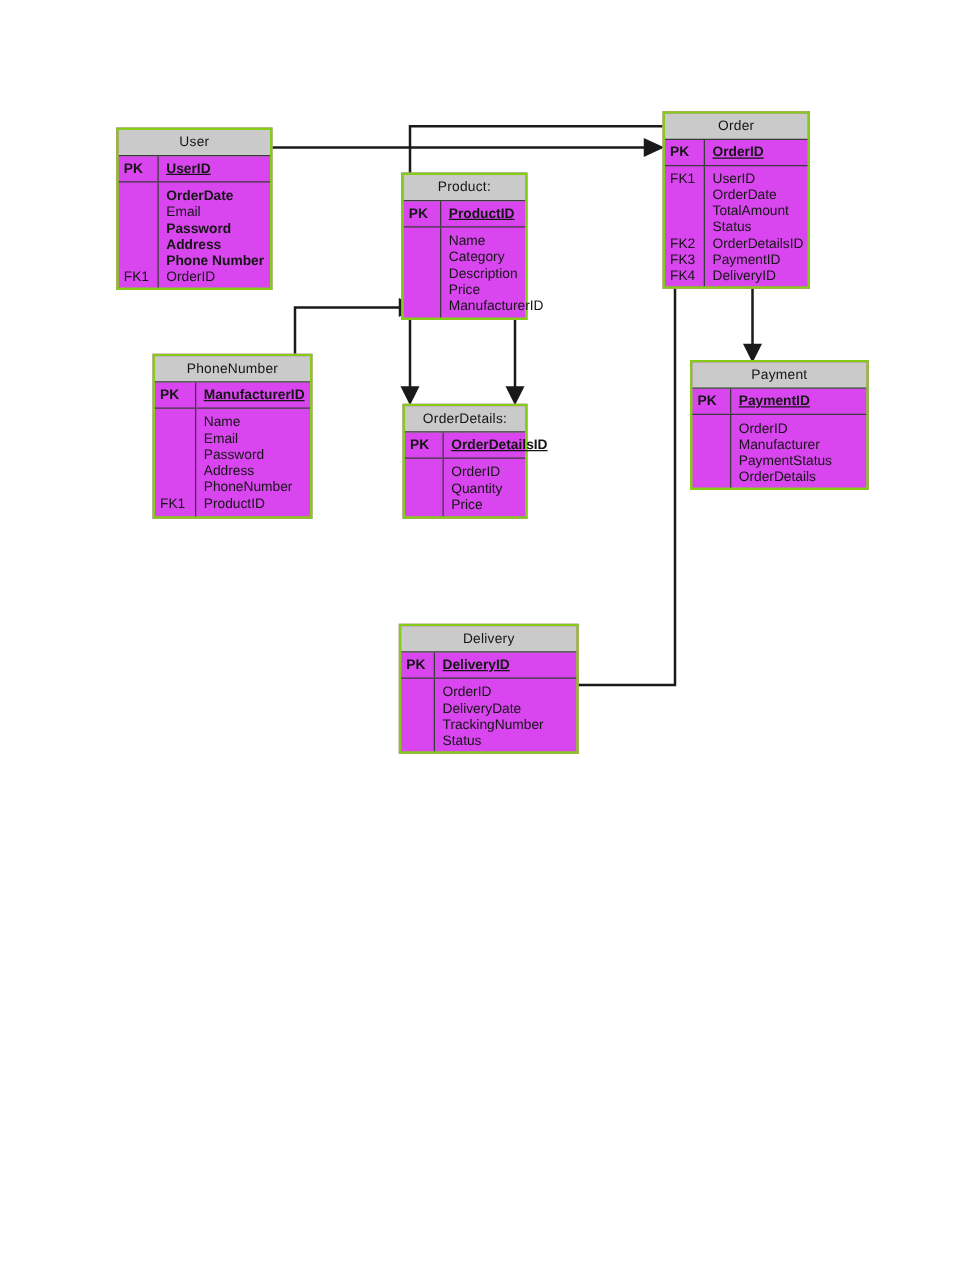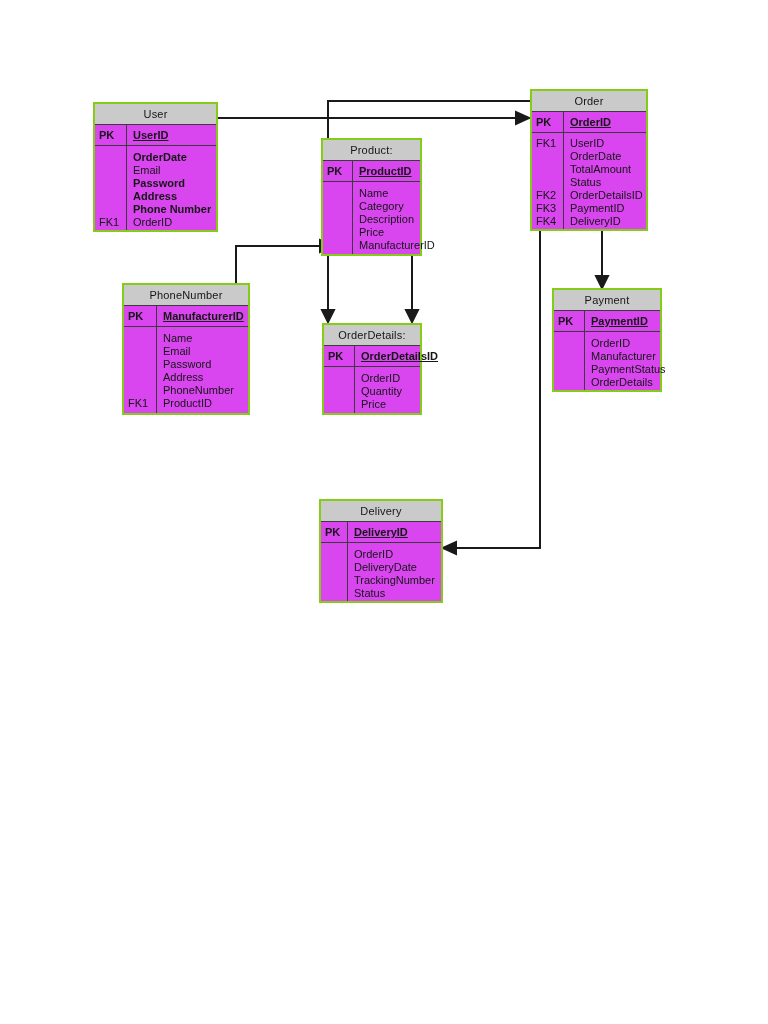--- a/index.html
+++ b/index.html
@@ -276,21 +276,21 @@
           <span class="kc"></span>
           <span class="attr">Quantity</span>
         </div>
       <div class="row">
           <span class="kc"></span>
           <span class="attr">Price</span>
         </div>
     </div>
   </div>
 
-  <div class="entity" style="left:552px; top:288px; width:110px; --kw:30px;">
+  <div class="entity" style="left:552px; top:288px; width:143px; --kw:30px;">
     <div class="ehead">
         <span>Payment</span>
       </div>
     <div class="pkrow">
       <span class="kc pk">PK</span>
       <span class="attr pkname">PaymentID</span>
       <i class="vd"></i>
     </div>
     <div class="ebody" style="height:58px;">
       <i class="vd"></i>
@@ -306,21 +306,21 @@
           <span class="kc"></span>
           <span class="attr">PaymentStatus</span>
         </div>
       <div class="row">
           <span class="kc"></span>
           <span class="attr">OrderDetails</span>
         </div>
     </div>
   </div>
 
-  <div class="entity" style="left:319px; top:499px; width:124px; --kw:26px;">
+  <div class="entity" style="left:319px; top:499px; width:144px; --kw:26px;">
     <div class="ehead">
         <span>Delivery</span>
       </div>
     <div class="pkrow">
       <span class="kc pk">PK</span>
       <span class="attr pkname">DeliveryID</span>
       <i class="vd"></i>
     </div>
     <div class="ebody" style="height:58px;">
       <i class="vd"></i>

